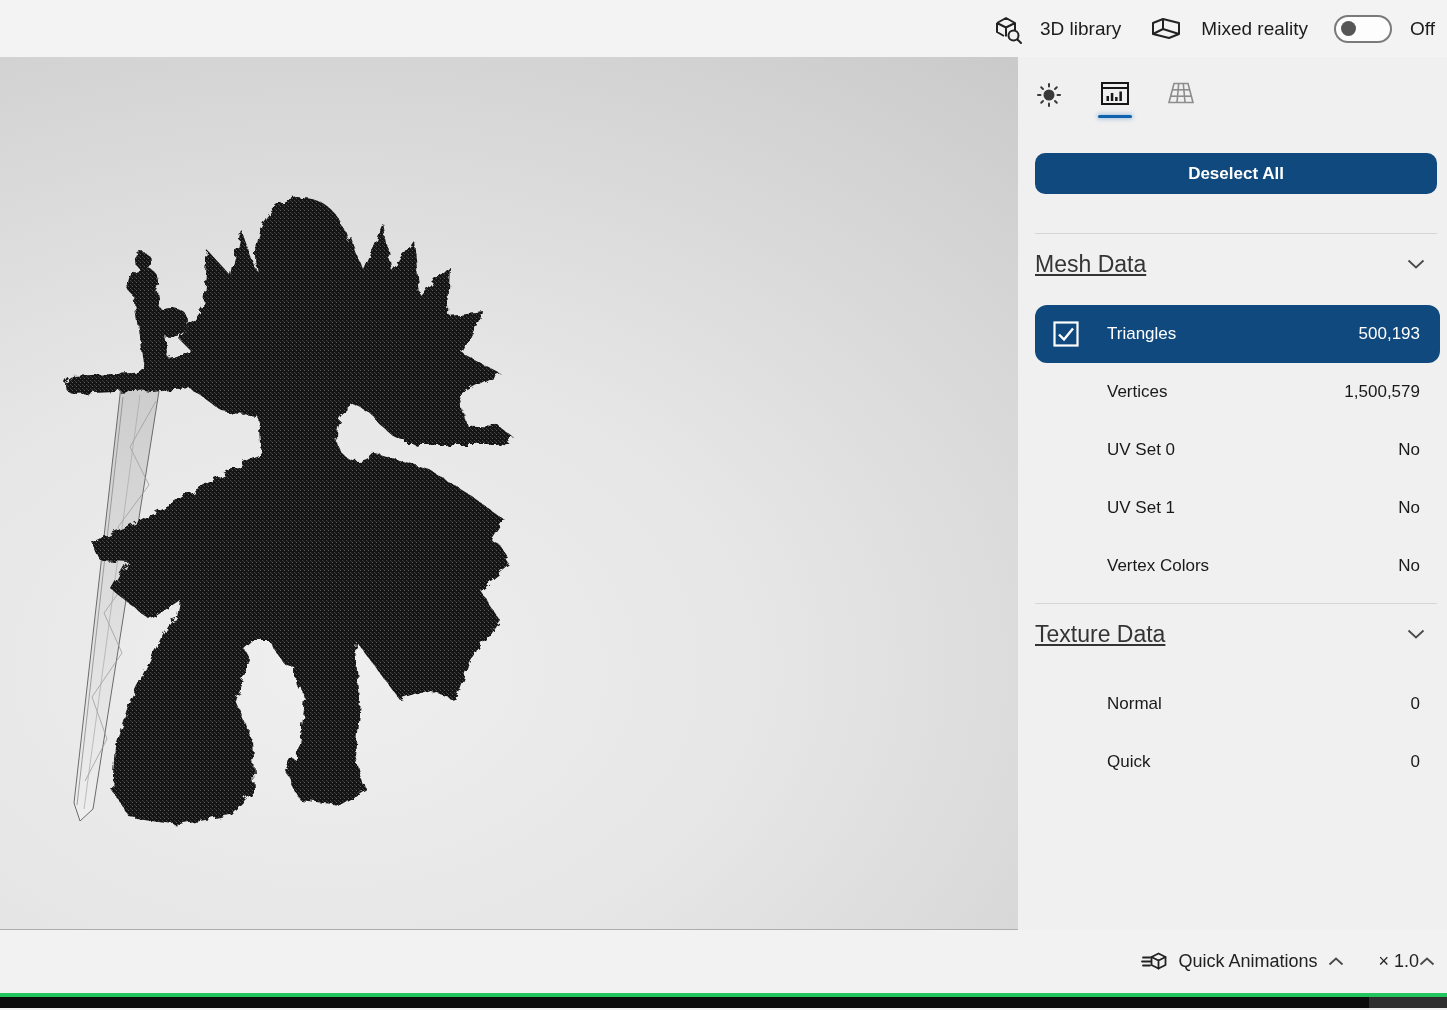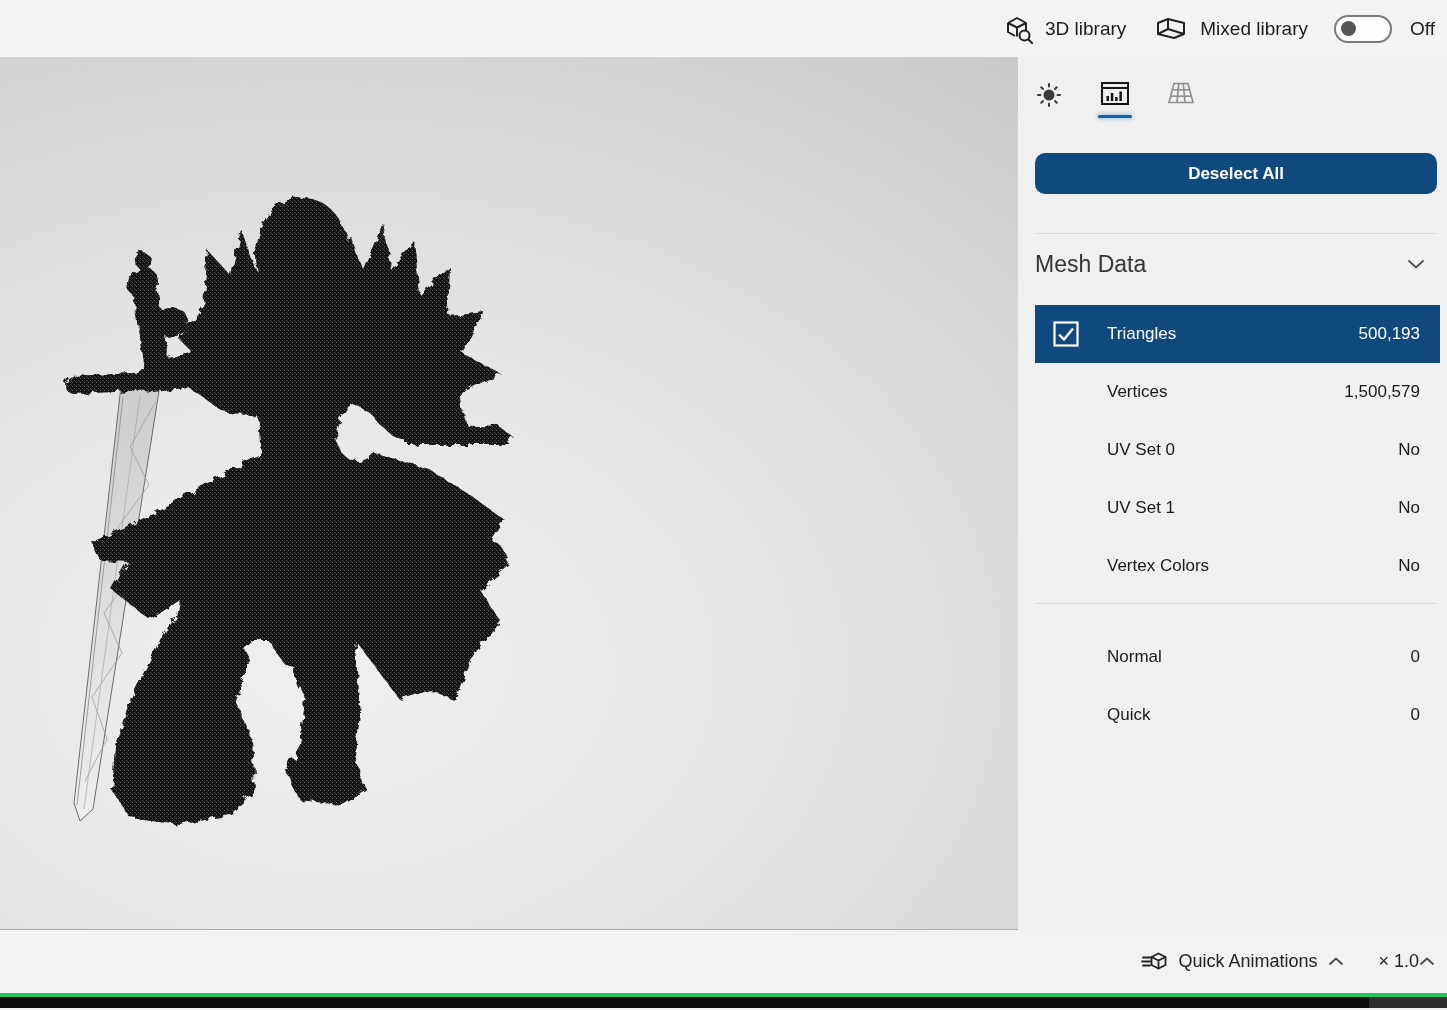--- a/index.html
+++ b/index.html
@@ -3,21 +3,21 @@
 <meta charset="utf-8">
 <style>
   html,body{margin:0;padding:0;background:#dcdcdc;}
   .app{
     position:relative;width:1447px;height:1010px;overflow:hidden;
     font-family:"Liberation Sans","DejaVu Sans",sans-serif;
     background:#f1f1f1;color:#1b1b1b;-webkit-font-smoothing:antialiased;
   }
   
   .topbar{height:57px;background:#f3f3f3;display:flex;align-items:center;justify-content:flex-end;padding-right:12px;box-sizing:border-box;}
-  .tb-group{display:flex;align-items:center;gap:12px;margin-left:28px;font-size:19px;color:#1c1c1c;cursor:default;}
+  .tb-group{display:flex;align-items:center;gap:18px;margin-left:28px;font-size:19px;color:#1c1c1c;cursor:default;}
   .toggle{width:58px;height:28px;border:2px solid #7a7a7a;border-radius:15px;background:#fdfdfd;position:relative;margin-left:26px;box-sizing:border-box;}
   .toggle .knob{position:absolute;left:5px;top:4px;width:15px;height:15px;border-radius:50%;background:#565656;}
   .tb-off{font-size:19px;margin-left:18px;color:#1c1c1c;}
   
   .main{display:flex;height:873px;}
   .viewport{
     width:1018px;height:873px;position:relative;flex:none;
     background:radial-gradient(115% 95% at 32% 70%, #efefef 0%, #e6e6e6 38%, #d4d4d4 75%, #c7c7c7 100%);
     border-bottom:1px solid #adadad;box-sizing:border-box;
   }
@@ -29,24 +29,24 @@
   .tab .underline{width:34px;height:3px;border-radius:2px;margin-top:8px;background:transparent;}
   .tab.active .underline{background:#0f63ae;box-shadow:0 0 4px 1px rgba(15,99,174,.35);}
   .panel-title{margin:30px 0 0 17px;font-size:33px;line-height:38px;font-weight:700;color:#111;letter-spacing:-.3px;}
   .deselect-btn{
     display:block;margin:33px 10px 0 17px;width:402px;height:41px;border:none;border-radius:10px;
     background:#10497e;color:#fff;font-size:17px;font-weight:600;font-family:inherit;cursor:pointer;
   }
   .divider{height:1px;background:#d6d6d6;margin:39px 10px 0 17px;}
   .divider.d2{margin-top:8px;}
   .section-head{display:flex;align-items:center;justify-content:space-between;margin:13px 22px 0 17px;height:34px;cursor:pointer;}
-  .section-label{font-size:23px;color:#343434;}
+  .section-label{font-size:23px;color:#343434;text-decoration:underline;}
   .rows{margin-top:24px;}
   .rows.tex{margin-top:24px;}
-  .row{height:58px;display:flex;align-items:center;margin:0 7px 0 17px;padding:0 20px 0 18px;font-size:17px;color:#191919;border-radius:0;cursor:pointer;}
+  .row{height:58px;display:flex;align-items:center;margin:0 7px 0 17px;padding:0 20px 0 18px;font-size:17px;color:#191919;border-radius:12px;cursor:pointer;}
   .row .cb-slot{width:26px;height:26px;margin-right:28px;flex:none;}
   .row .val{margin-left:auto;}
   .row.selected{background:#10497e;color:#fff;}
   
   .bottombar{height:67px;background:#f2f2f2;display:flex;align-items:center;justify-content:flex-end;padding-right:12px;box-sizing:border-box;border-bottom:4px solid #22c55e;}
   .qa-group{display:flex;align-items:center;gap:11px;font-size:18px;color:#222;cursor:pointer;}
   .speed-group{display:flex;align-items:center;gap:0;font-size:18px;color:#222;margin-left:34px;cursor:pointer;}
   .taskbar-strip{height:11px;background:#0c0c0c;position:relative;}
   .taskbar-strip .seg{position:absolute;right:0;top:0;height:100%;width:78px;background:#2e2e2e;}
   .ic{display:block;flex:none;}
@@ -67,21 +67,21 @@
       </svg>
       <span>3D library</span>
     </div>
     <div class="tb-group">
       <svg class="ic" width="34" height="28" viewBox="0 0 34 28">
         <g fill="none" stroke="#222" stroke-width="2" stroke-linejoin="round">
           <path d="M4,8 L14,4 L30,8 L30,19 L20,23 L4,19 Z"></path>
           <path d="M14,4 L14,14 L4,19 M14,14 L30,19"></path>
         </g>
       </svg>
-      <span>Mixed library</span>
+      <span>Mixed reality</span>
     </div>
     <div class="toggle">
       <div class="knob"></div>
     </div>
     <span class="tb-off">Off</span>
   </div>
 
   <div class="main">
 
     <div class="viewport">
@@ -230,20 +230,26 @@
         </div>
         <div class="row">
           <span class="cb-slot"></span>
           <span>Vertex Colors</span>
           <span class="val">No</span>
         </div>
       </div>
 
       <div class="divider d2"></div>
 
+      <div class="section-head">
+        <span class="section-label">Texture Data</span>
+        <svg class="ic" width="18" height="10" viewBox="0 0 18 10">
+          <path d="M1.5,1.5 L9,8.5 L16.5,1.5" fill="none" stroke="#4a4a4a" stroke-width="1.8"></path>
+        </svg>
+      </div>
 
       <div class="rows tex">
         <div class="row">
           <span class="cb-slot"></span>
           <span>Normal</span>
           <span class="val">0</span>
         </div>
         <div class="row">
           <span class="cb-slot"></span>
           <span>Quick</span>

